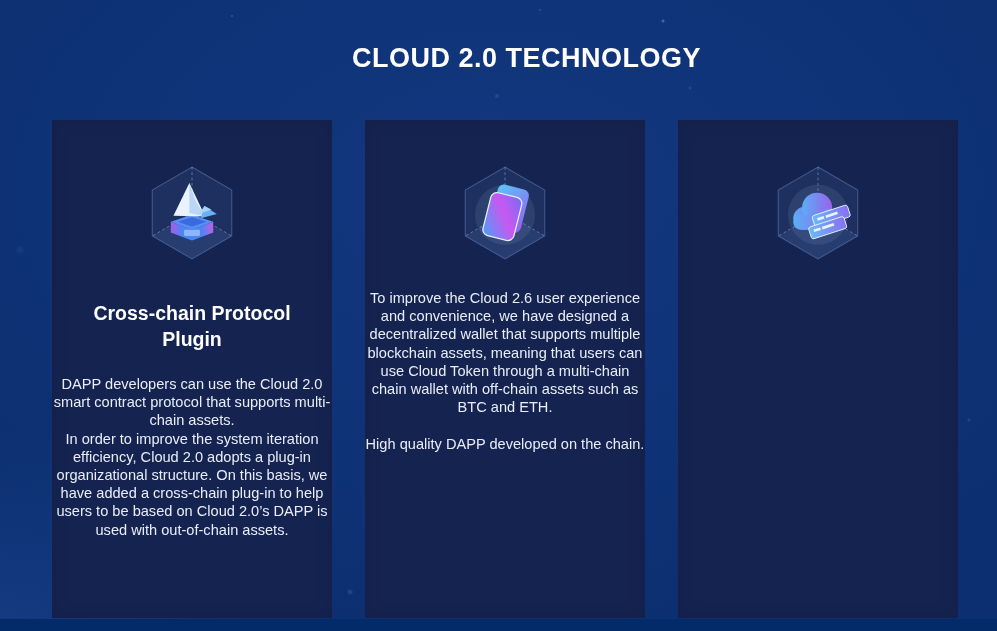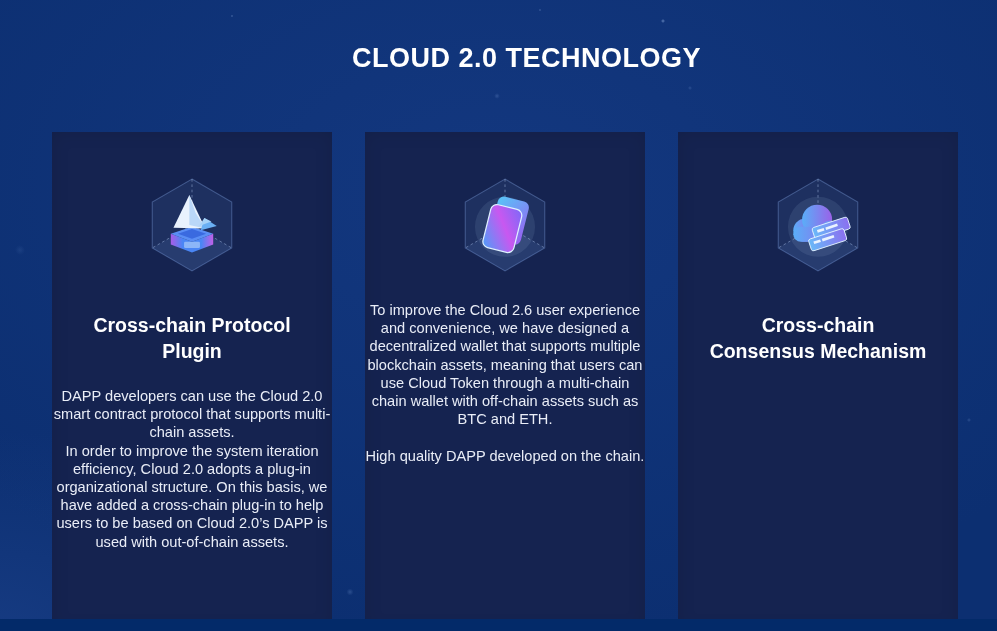--- a/index.html
+++ b/index.html
@@ -26,21 +26,21 @@
   }
   .page-title {
     position: absolute; top: 25px; left: 0; width: 100%;
     text-align: center;
     color: #ffffff;
     font-size: 27px; font-weight: bold;
     letter-spacing: 0.5px;
     margin-left: 28px;
   }
   .cards {
-    position: absolute; top: 132px; left: 52px;
+    position: absolute; top: 120px; left: 52px;
     display: flex; gap: 33px;
   }
   .card {
     width: 280px; height: 498px;
     background: #152350;
     box-sizing: border-box;
     padding-top: 40px;
     box-shadow: 0 0 18px rgba(0,0,0,0.10) inset;
   }
   .hex-wrap { width: 106px; height: 106px; margin: 0 auto; }
@@ -163,19 +163,17 @@
           <rect x="-15" y="-3" width="8" height="3" fill="#eaf3ff"></rect>
           <rect x="-5" y="-3" width="14" height="3" fill="#eaf3ff"></rect>
         </g>
         <g transform="translate(70,77) rotate(-18)">
           <rect x="-20" y="-7" width="42" height="14" rx="2.5" fill="url(#g3card)" stroke="#dff0ff" stroke-width="1"></rect>
           <rect x="-15" y="-3" width="8" height="3" fill="#eaf3ff"></rect>
           <rect x="-5" y="-3" width="14" height="3" fill="#eaf3ff"></rect>
         </g>
       </svg>
     </div>
-    <div class="card-title">Cross-chain
-Consensus Mechanism</div>
   </div>
 
 </div>
 
 <div class="footer-bar"></div>
 
 </body></html>

